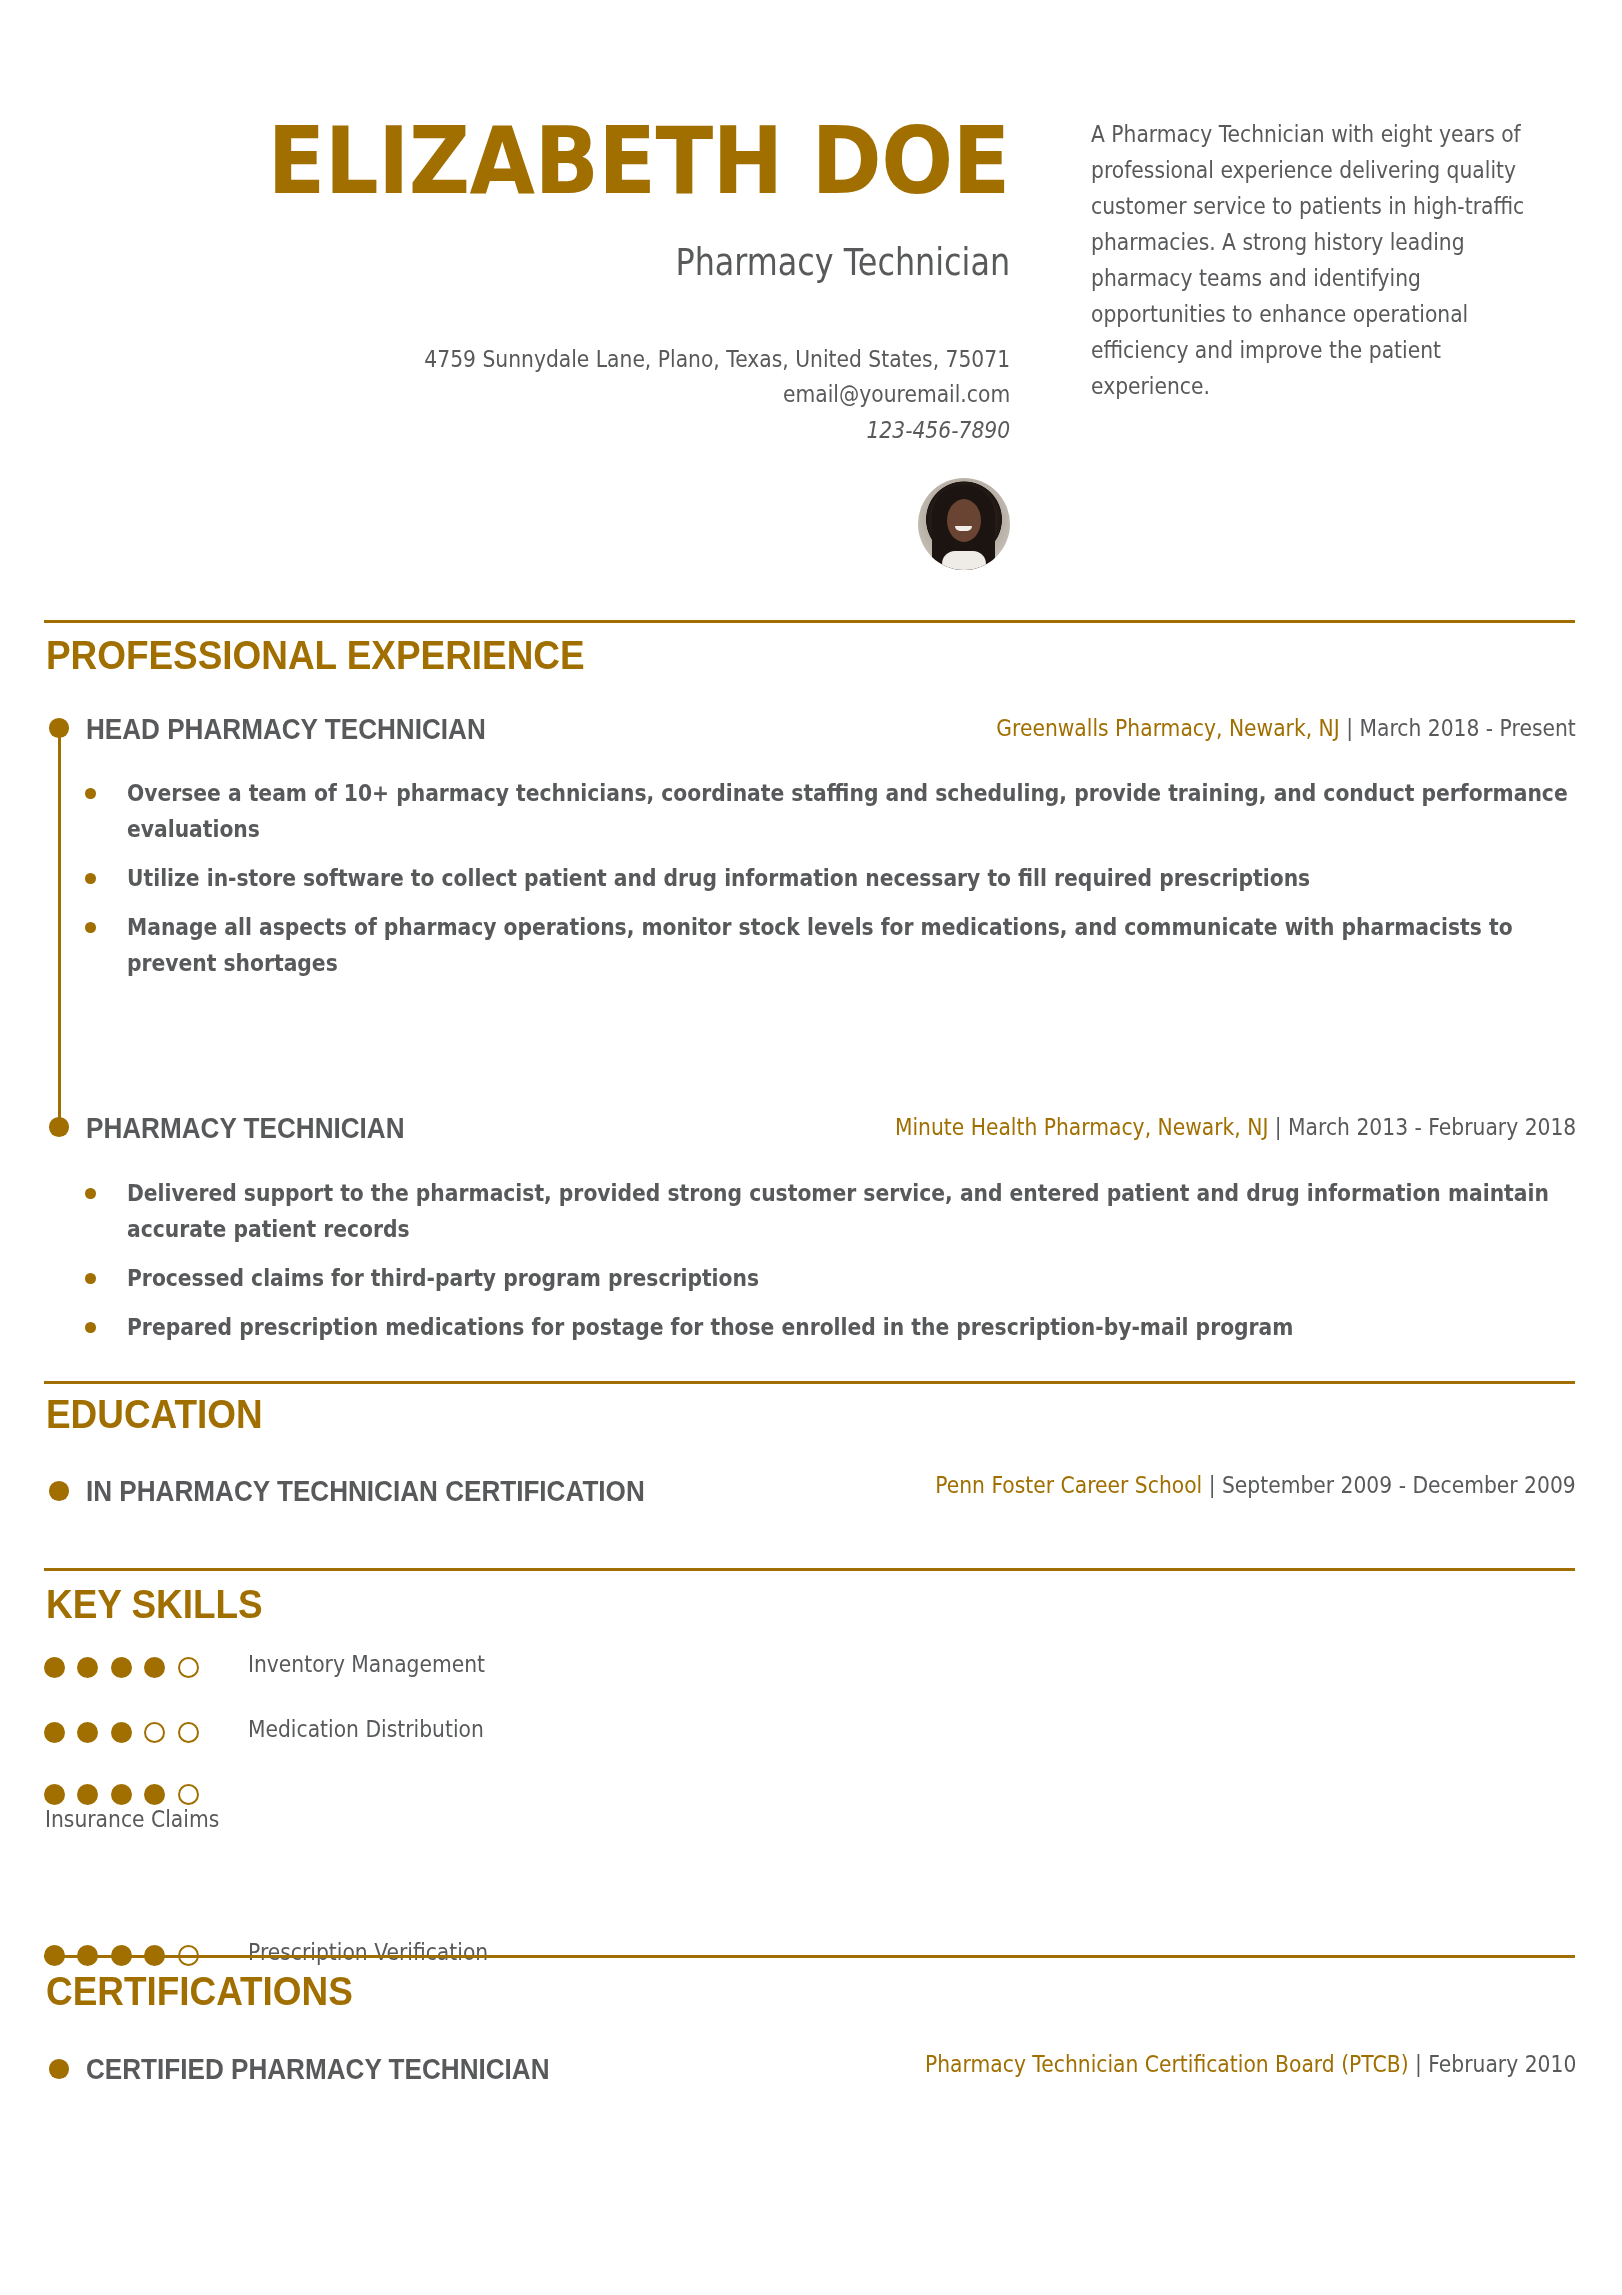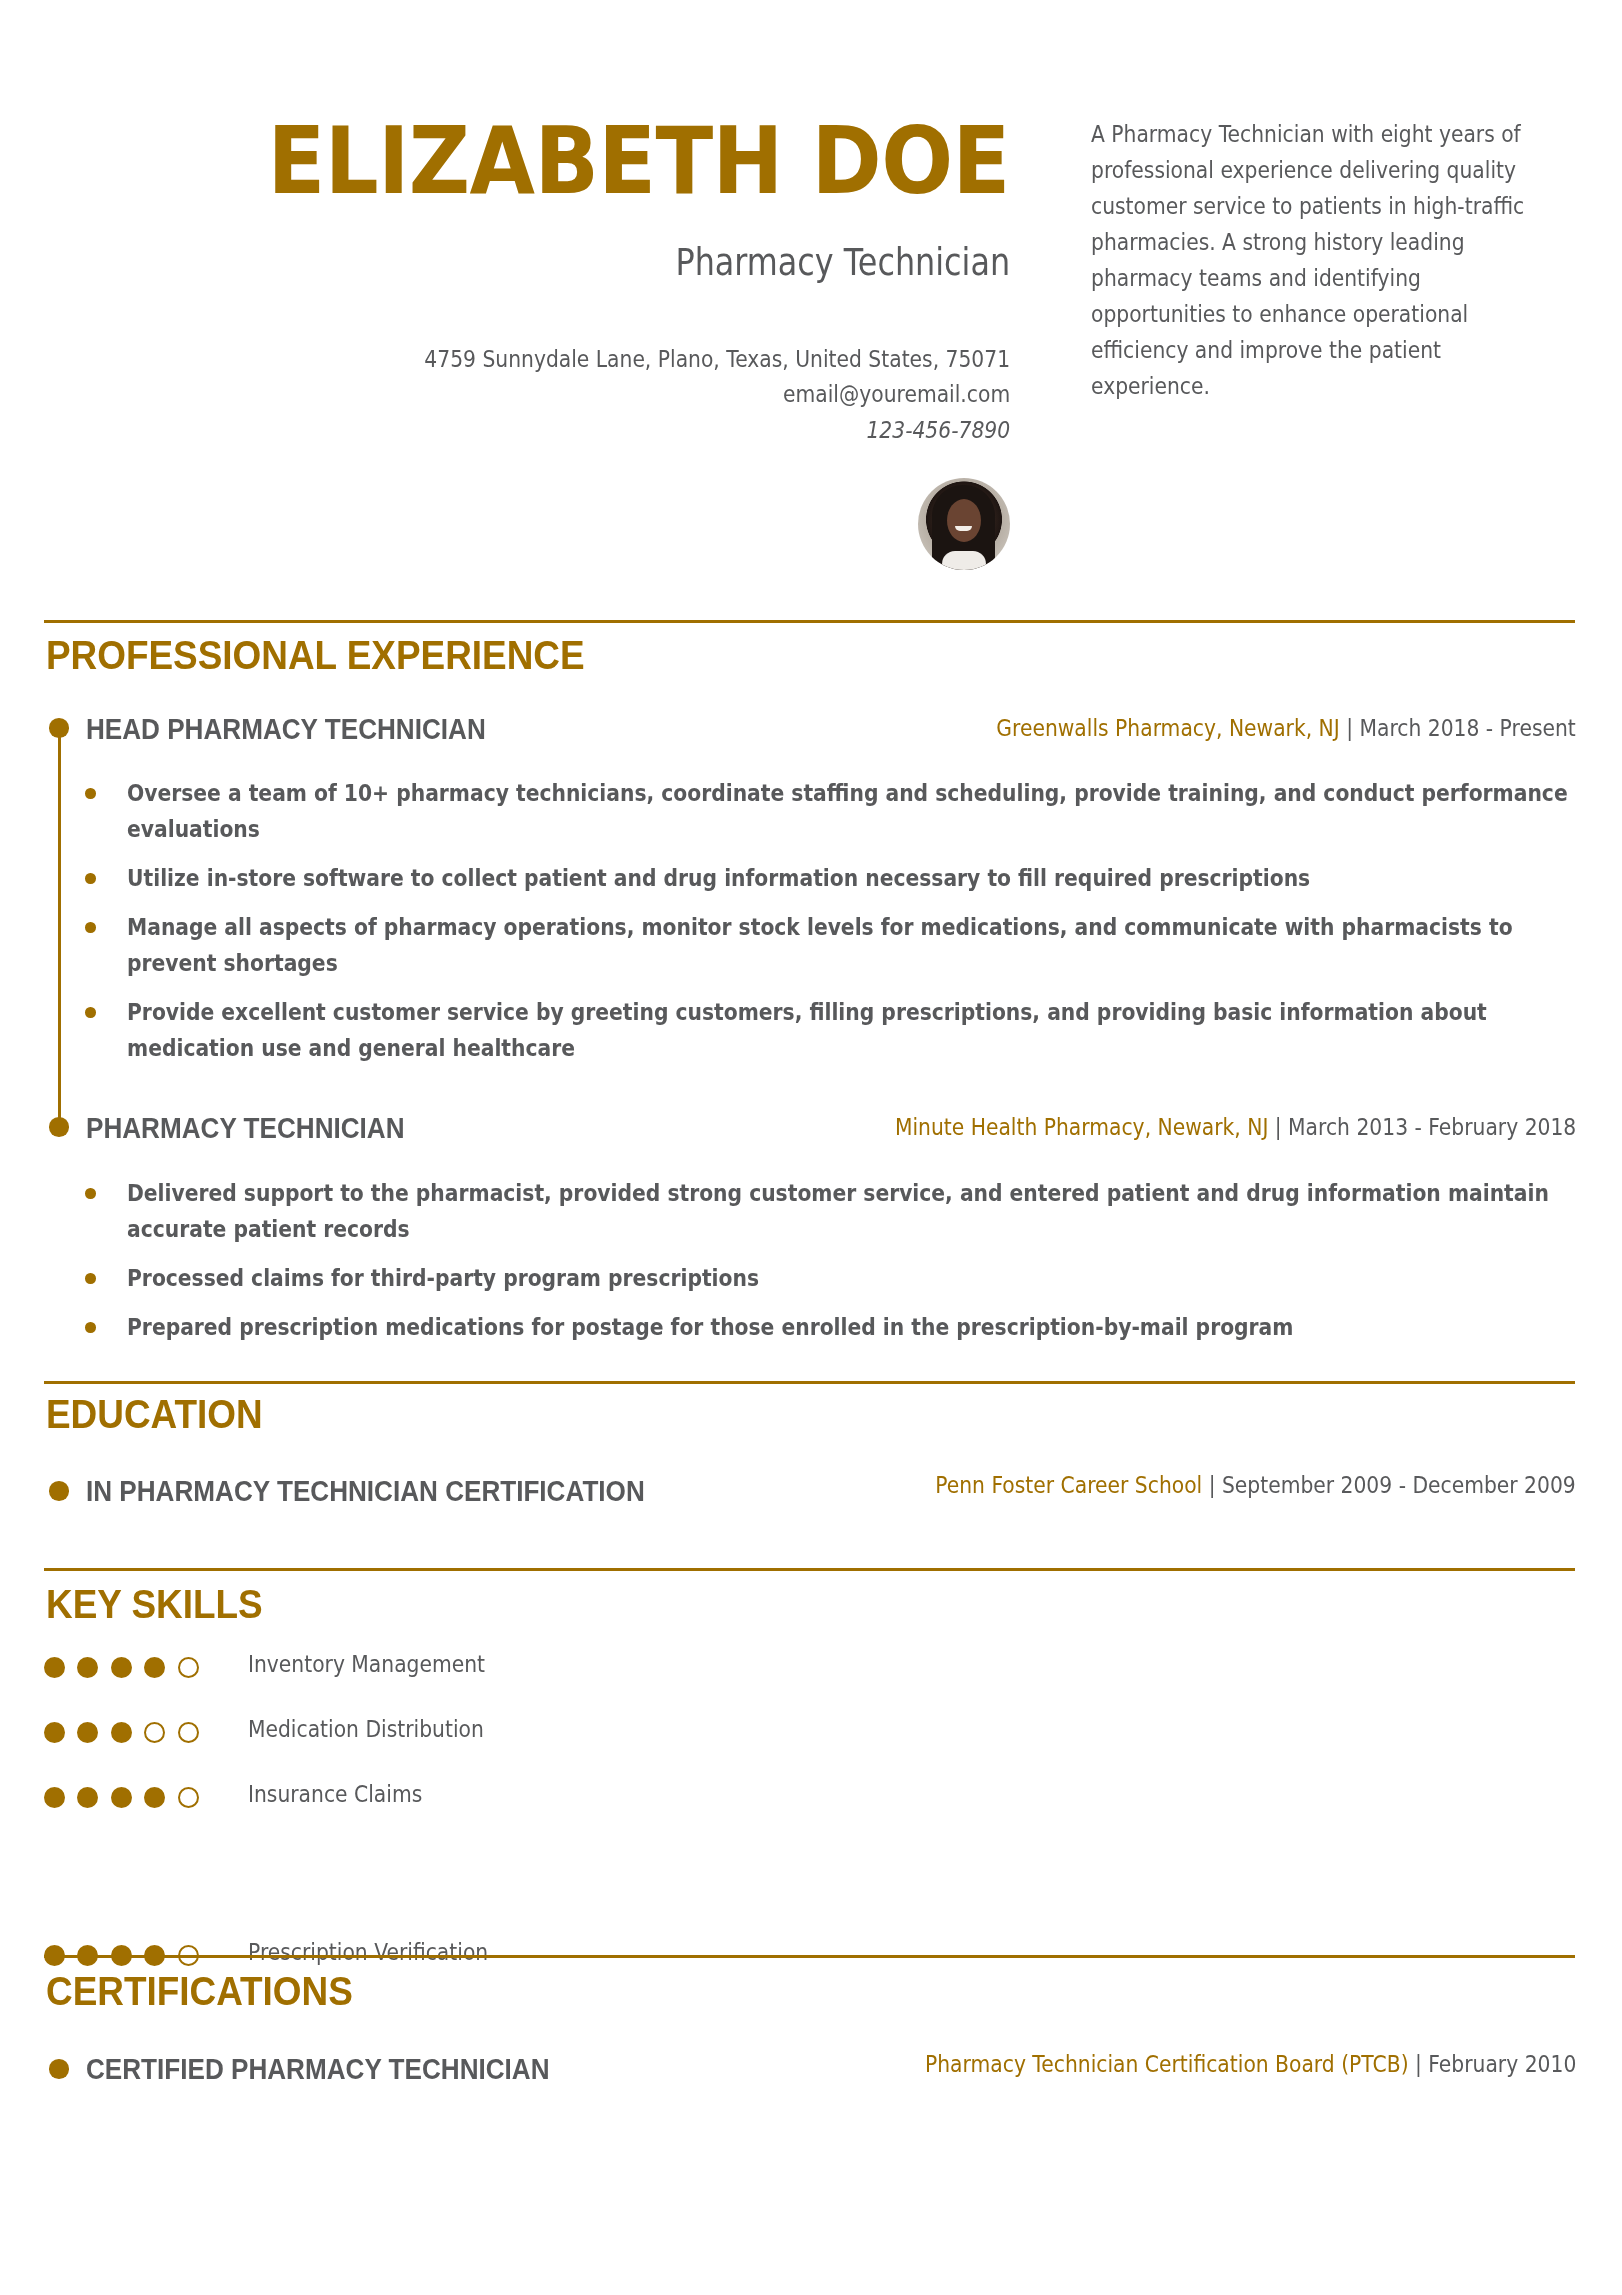--- a/index.html
+++ b/index.html
@@ -80,24 +80,20 @@
       <span class="btext">Oversee a team of 10+  pharmacy technicians,  coordinate staffing and scheduling, provide training, and conduct  performance evaluations</span>
     </li>
   <li>
       <span class="bdot"></span>
       <span class="btext">Utilize in-store software to collect patient and drug information necessary to fill required prescriptions</span>
     </li>
   <li>
       <span class="bdot"></span>
       <span class="btext">Manage all aspects of pharmacy operations, monitor  stock levels for medications, and communicate with pharmacists to  prevent shortages</span>
     </li>
-  <li>
-      <span class="bdot"></span>
-      <span class="btext">Provide excellent customer service by greeting customers, filling  prescriptions, and providing basic information about medication use and  general healthcare</span>
-    </li>
 </ul>
 
 <div class="item-dot" style="left:49px; top:1117px;"></div>
 <div class="item-title" style="top:1114px;">PHARMACY TECHNICIAN</div>
 <div class="item-meta" style="top:1116px;">
   <span class="org">Minute Health Pharmacy, Newark, NJ</span><span class="sep"> | </span><span class="date">March 2013 - February 2018</span>
 </div>
 <ul class="bullets" style="top:1175px;">
   <li>
       <span class="bdot"></span>
@@ -138,21 +134,21 @@
     <div class="skill-row" style="top: 1719px;">
       <div class="rating">
         <span class="rdot filled"></span>
         <span class="rdot filled"></span>
         <span class="rdot filled"></span>
         <span class="rdot"></span>
         <span class="rdot"></span>
       </div>
       <span class="skill-label">Medication Distribution</span>
     </div>
-    <div class="skill-row" style="top: 1784px;">
+    <div class="skill-row" style="top: 1784px; flex-direction: column;">
       <div class="rating">
         <span class="rdot filled"></span>
         <span class="rdot filled"></span>
         <span class="rdot filled"></span>
         <span class="rdot filled"></span>
         <span class="rdot"></span>
       </div>
       <span class="skill-label">Insurance Claims</span>
     </div>
     <div class="skill-row" style="top: 1942px;">

